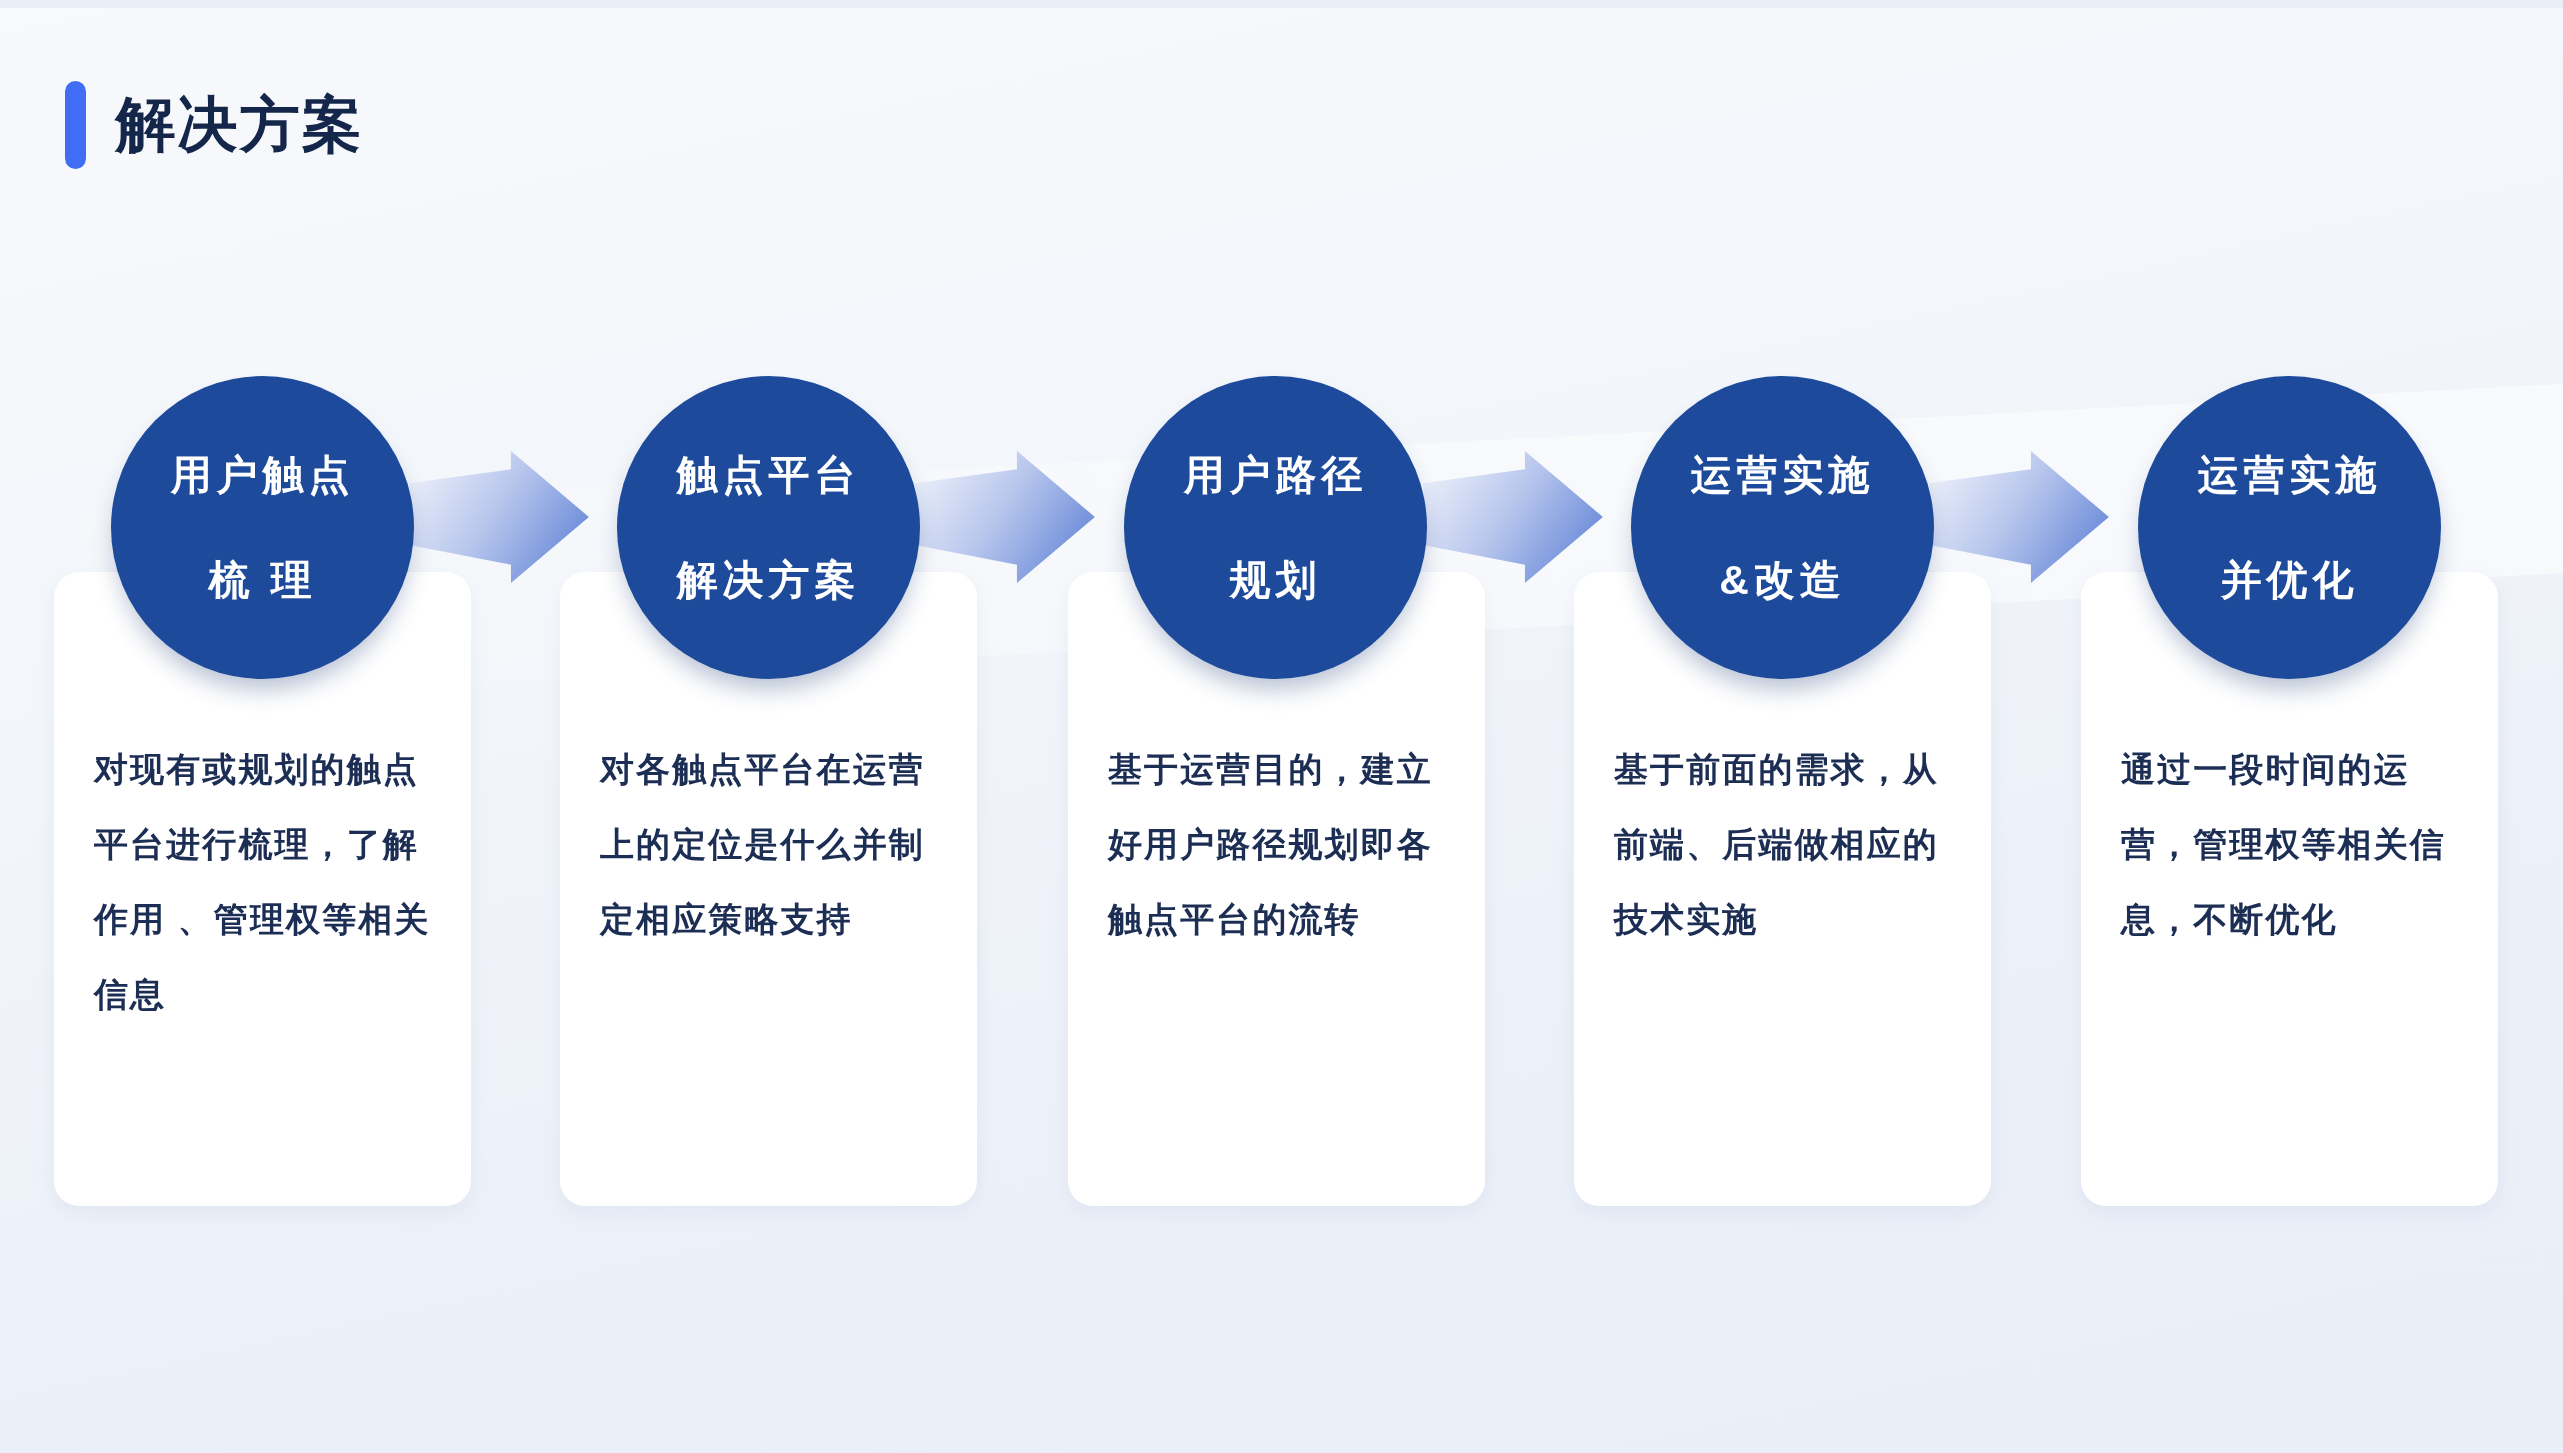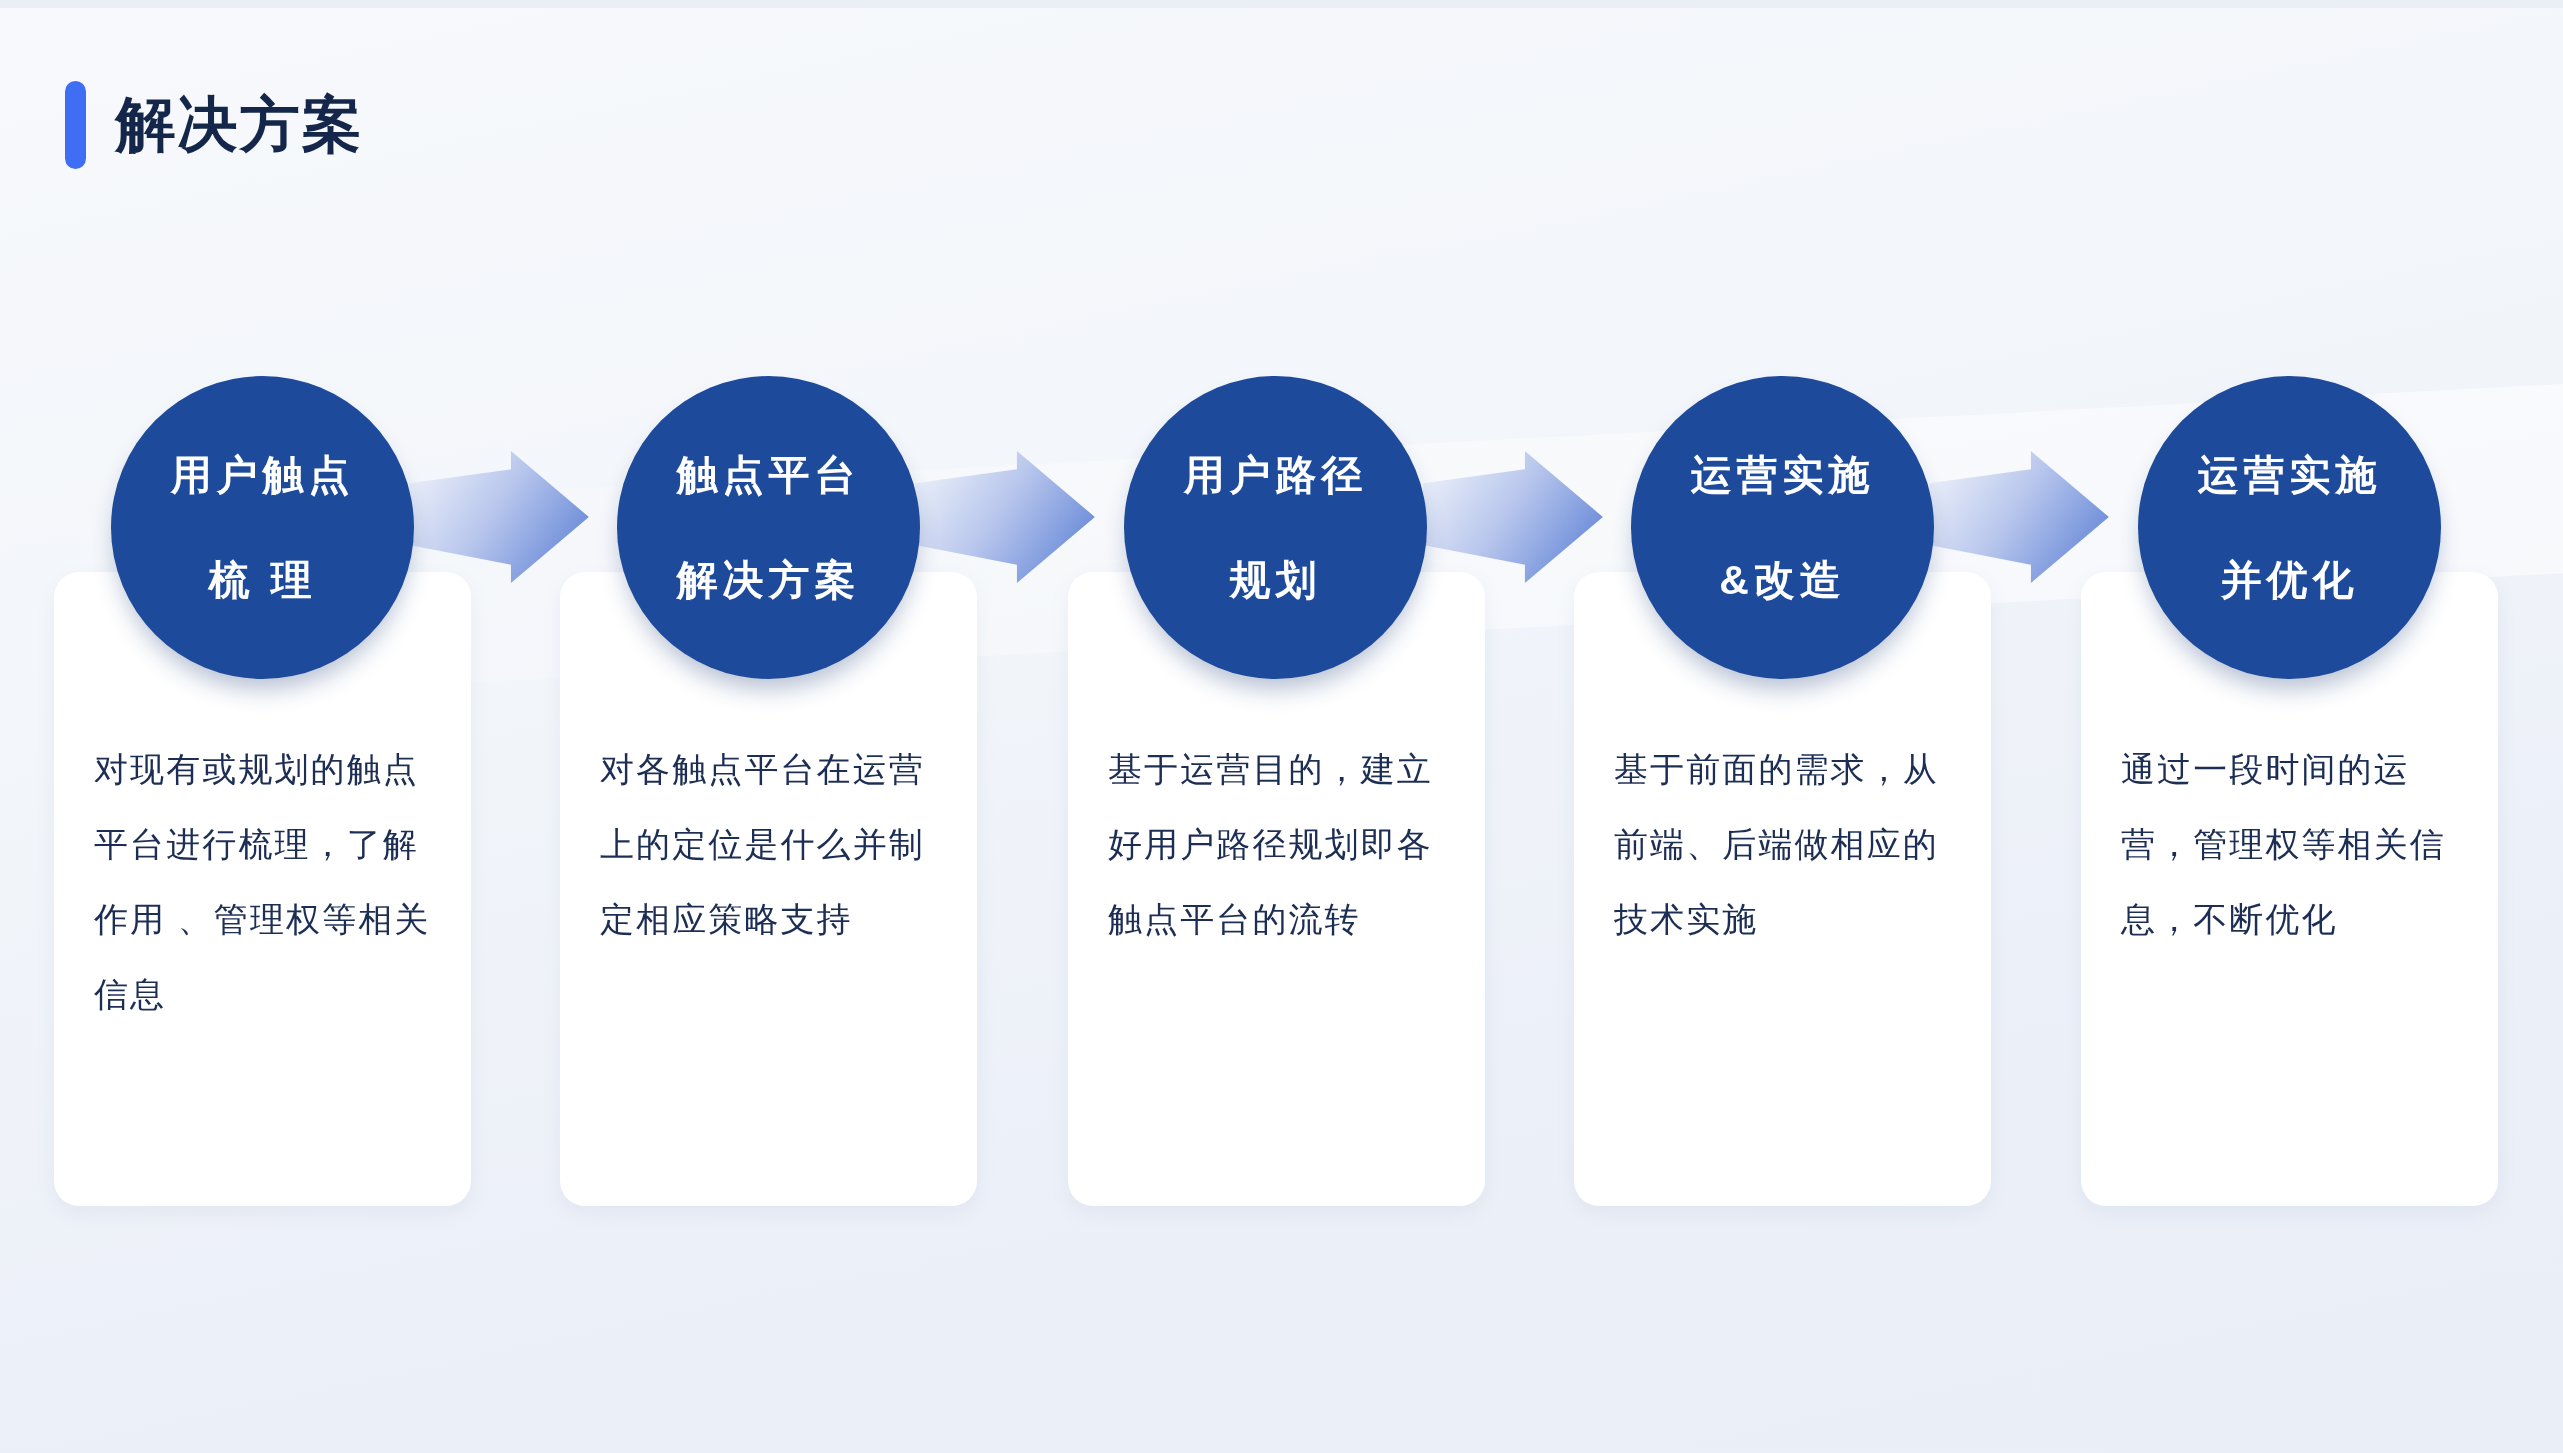--- a/index.html
+++ b/index.html
@@ -31,21 +31,21 @@
     white-space:nowrap;
   }
   .card{
     position:absolute;top:564px;width:417px;height:634px;
     background:#ffffff;border-radius:25px;
     box-shadow:0 7px 18px rgba(125,145,185,.10);
   }
   .card p{
     margin:0;padding:160px 25px 0 40px;
     font-size:34px;line-height:75px;letter-spacing:2.1px;
-    color:#1d2e55;text-align:left;
+    color:#1d2e55;text-align:left;font-weight:bold;
   }
   .card1{left:54px}.card2{left:560px}.card3{left:1068px}.card4{left:1574px}.card5{left:2081px}
   .circle{
     position:absolute;top:368px;width:303px;height:303px;border-radius:50%;
     background:#1d4a9b;
     display:flex;flex-direction:column;justify-content:center;align-items:center;
     color:#ffffff;font-weight:bold;font-size:41px;line-height:74px;
     letter-spacing:4.9px;text-align:center;
     box-shadow:0 15.4px 24px -5.6px rgba(25,55,115,.32);
     gap:31px;

